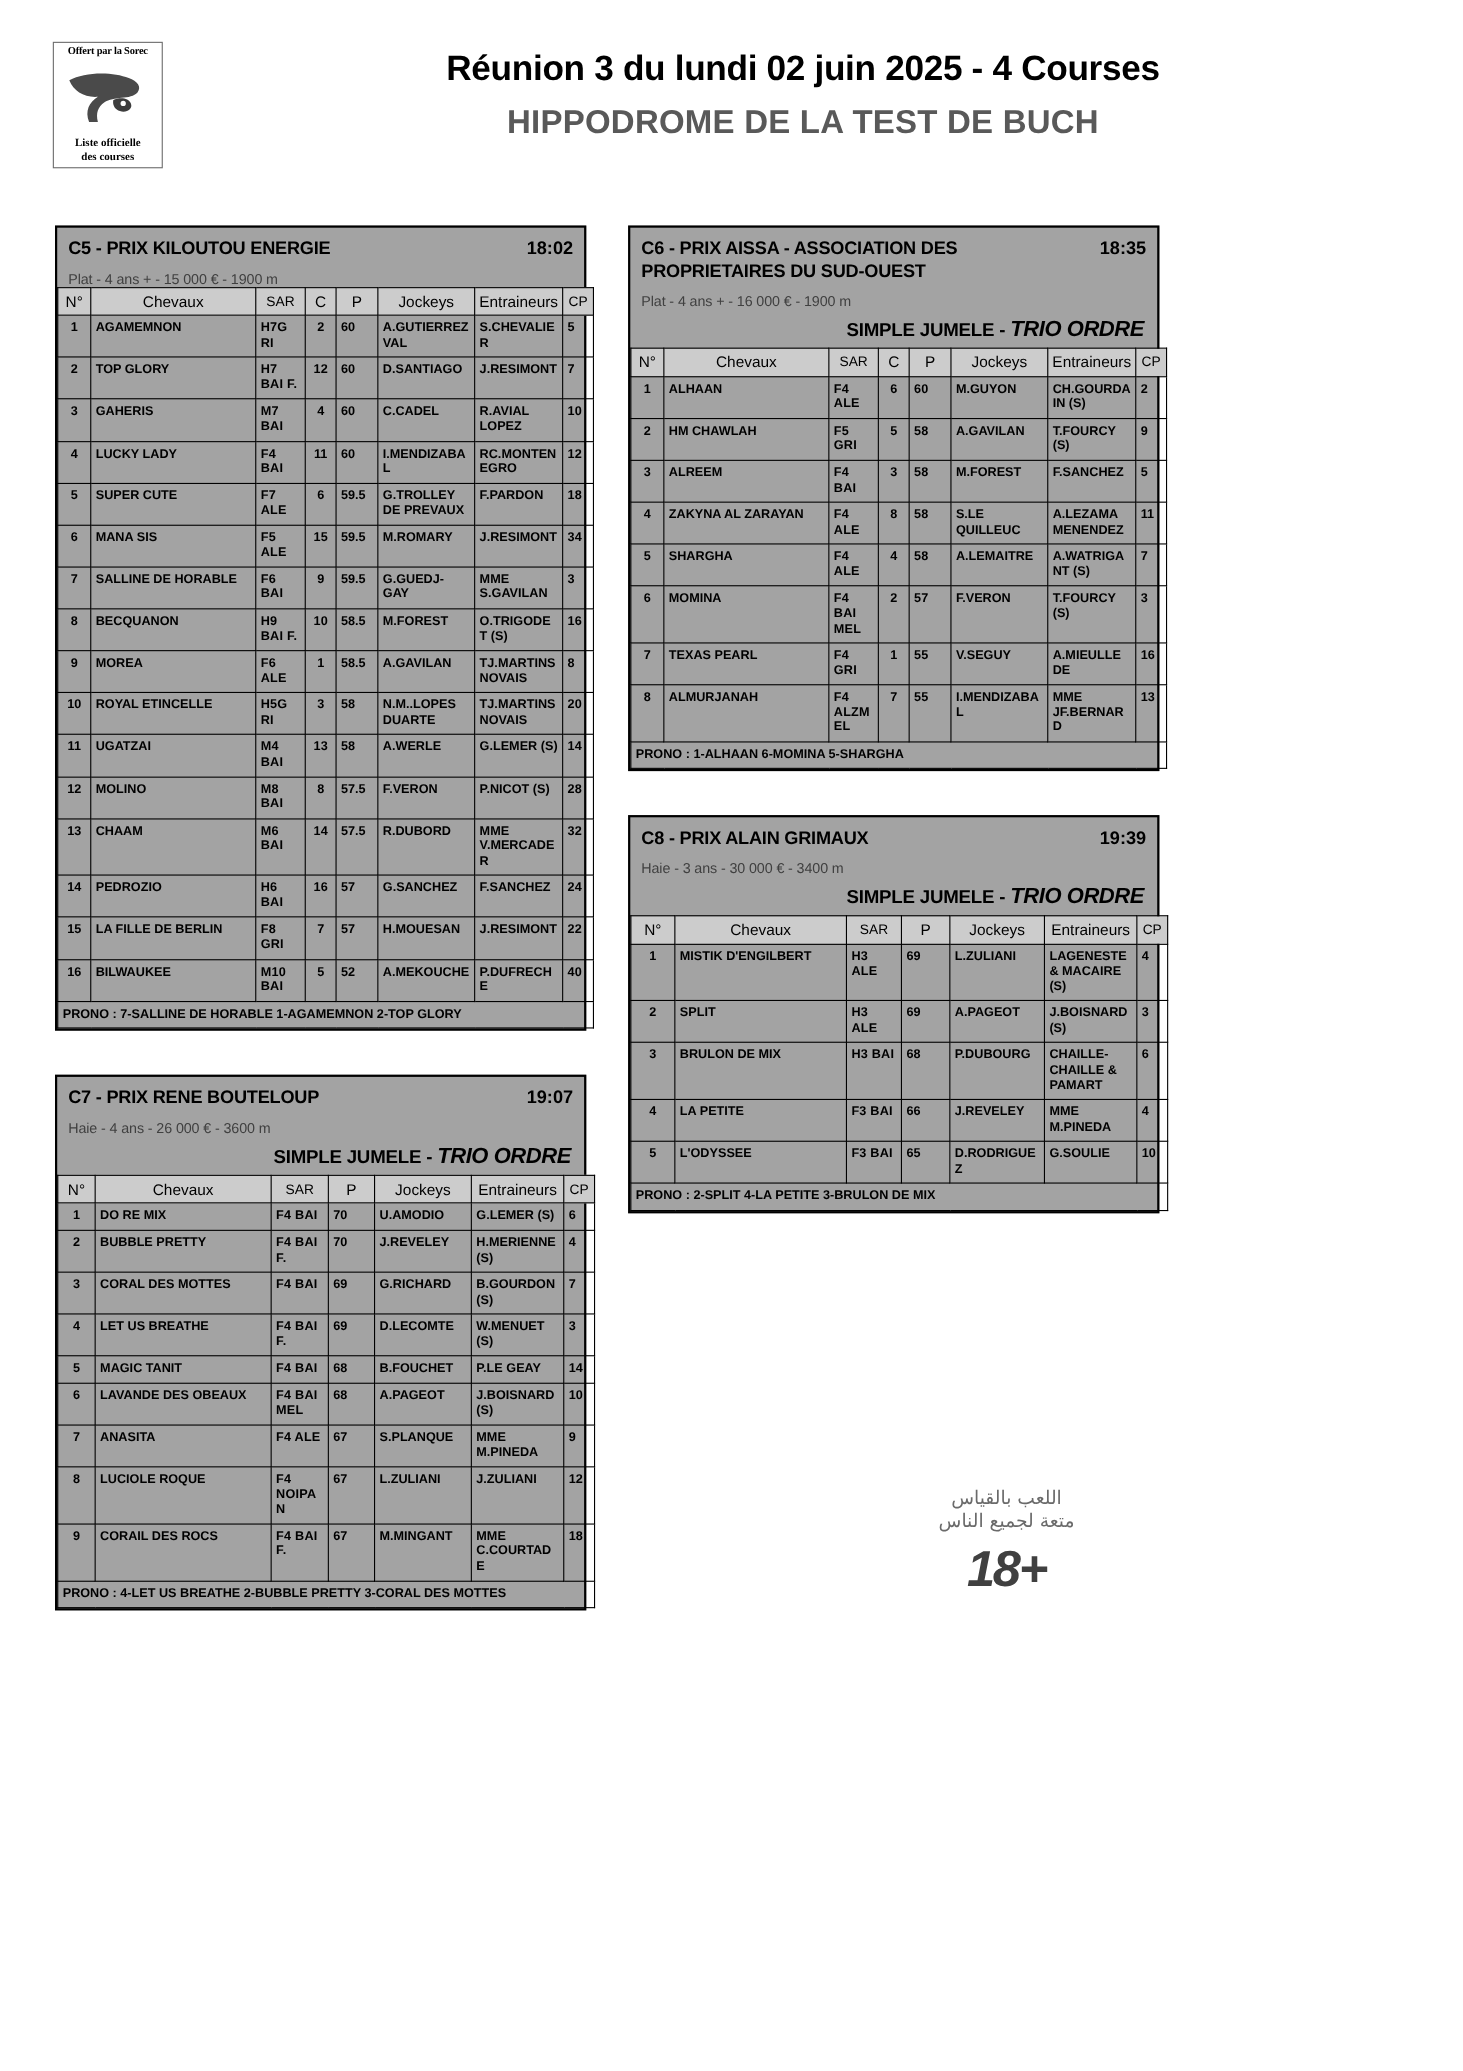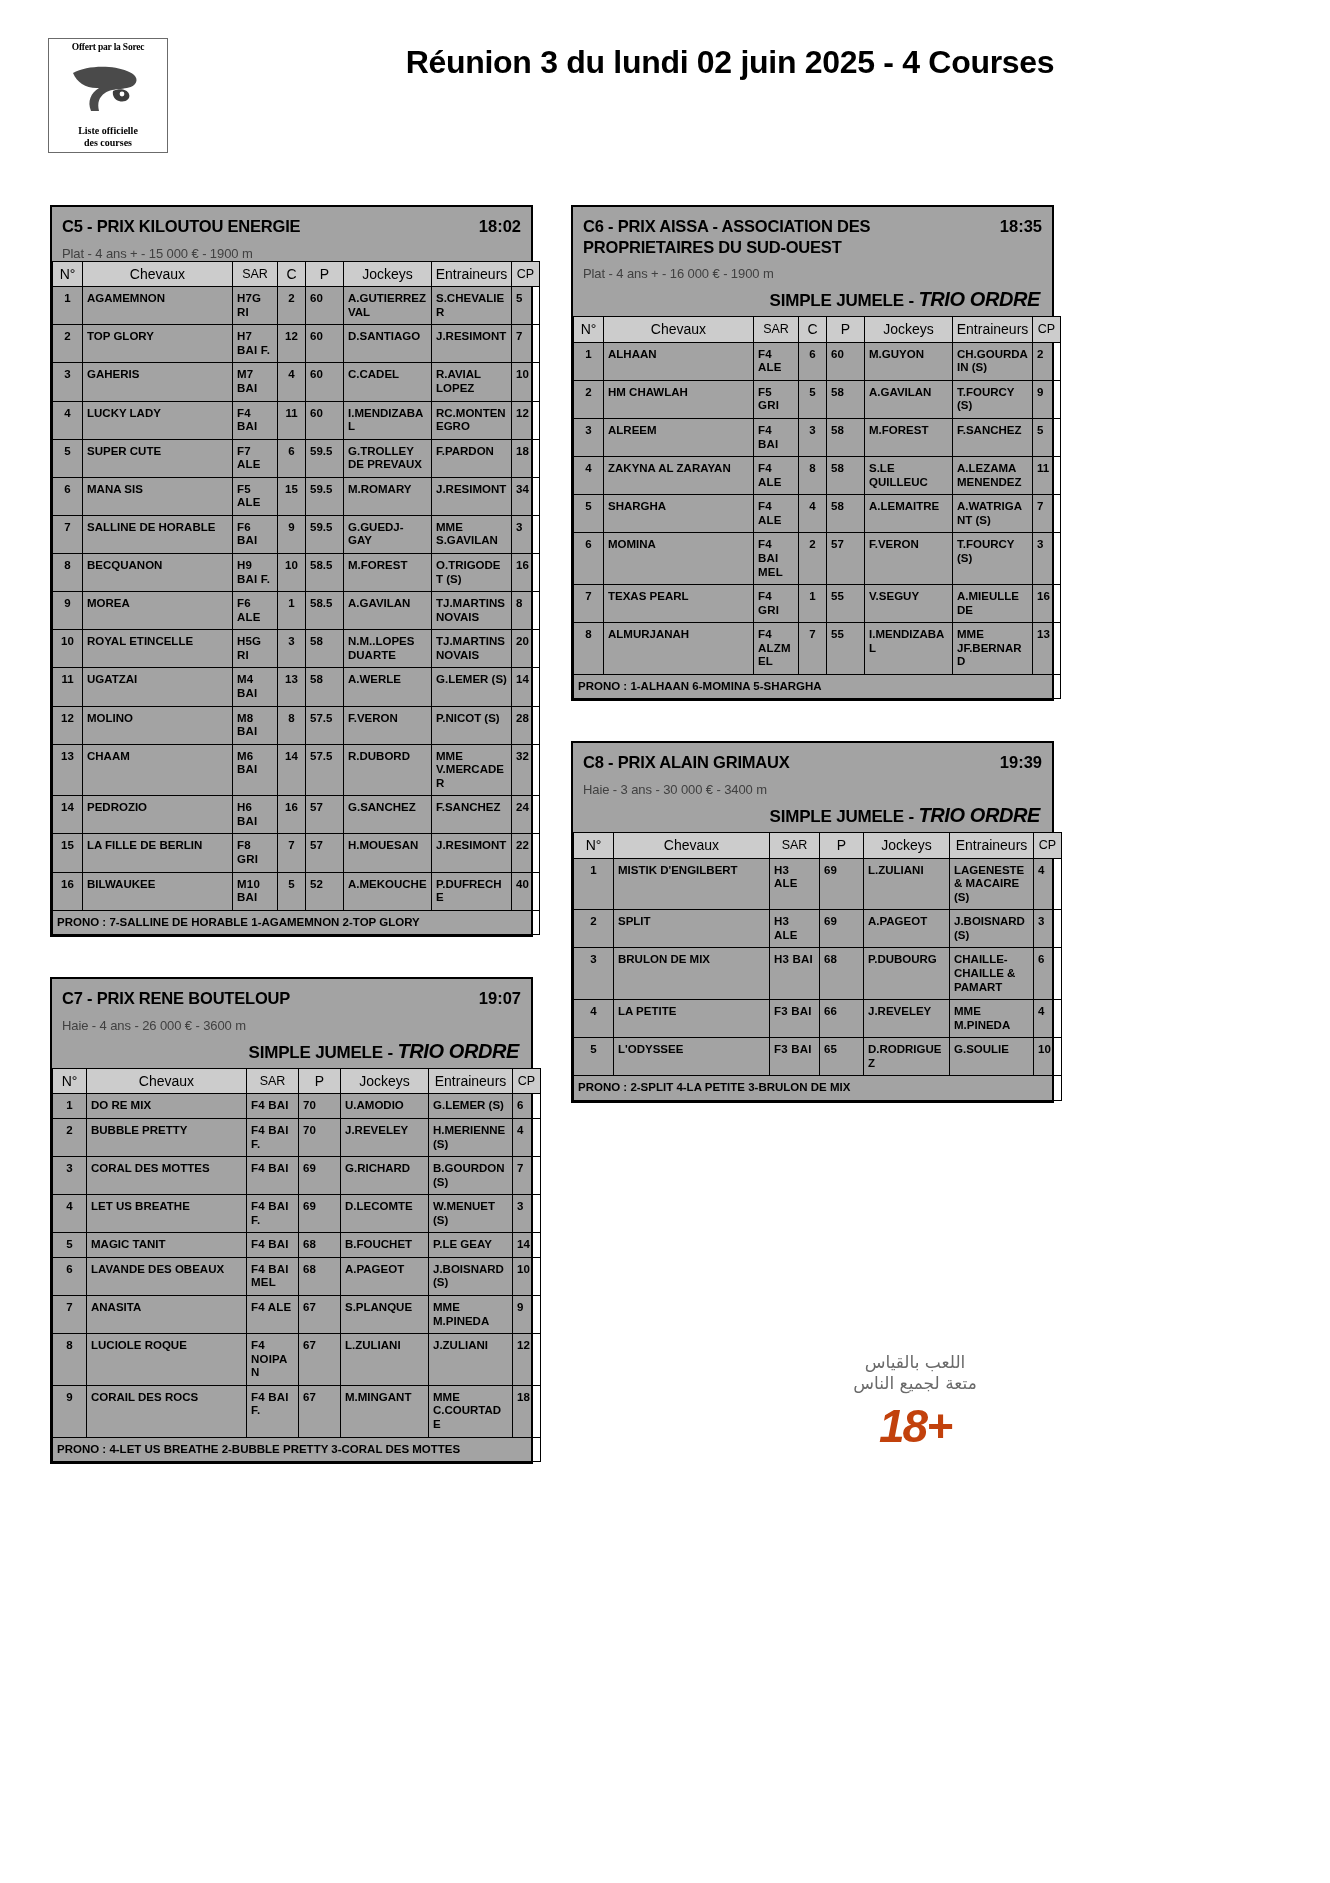--- a/index.html
+++ b/index.html
@@ -16,21 +16,21 @@
 
   
   .page-header {
     position: relative;
     height: 160px;
   }
   .sorec-logo {
     position: absolute;
     left: 48px;
     top: 38px;
-    width: 120px;
+    width: 100px;
     height: 115px;
     border: 1px solid #6b6b6b;
     background: #fff;
     display: flex;
     flex-direction: column;
     align-items: center;
     justify-content: space-between;
     padding: 3px 2px 4px 2px;
   }
   .sorec-top-text {
@@ -225,21 +225,21 @@
     line-height: 1.25;
     color: #6a6a6a;
     font-family: "DejaVu Sans", sans-serif;
     direction: rtl;
   }
   .age-mark {
     margin-top: 4px;
     font-size: 46px;
     font-weight: bold;
     font-style: italic;
-    color: #c2410c;
+    color: #404040;
     letter-spacing: -2px;
   }
 </style>
 </head>
 <body>
 
 <div class="page-header">
   <div class="sorec-logo">
     <div class="sorec-top-text">Offert par la Sorec</div>
     <div class="sorec-mark">
@@ -249,20 +249,21 @@
         <circle cx="53" cy="31" r="2.4" fill="#fff"></circle>
       </svg>
     </div>
     <div class="sorec-bottom-text">
       <div>Liste officielle</div>
       <div>des courses</div>
     </div>
   </div>
   <div class="header-titles">
     <div class="title-main">Réunion 3 du lundi 02 juin 2025 - 4 Courses</div>
+    <div class="title-sub">HIPPODROME DE LA TEST DE BUCH</div>
   </div>
 </div>
 
 <div class="columns">
   <div class="col" id="col-left">
       <div class="race-box">
         <div class="race-head">
           <div class="race-title-row">
             <div class="race-title">C5 -  PRIX KILOUTOU ENERGIE</div>
             <div class="race-time">18:02</div>

